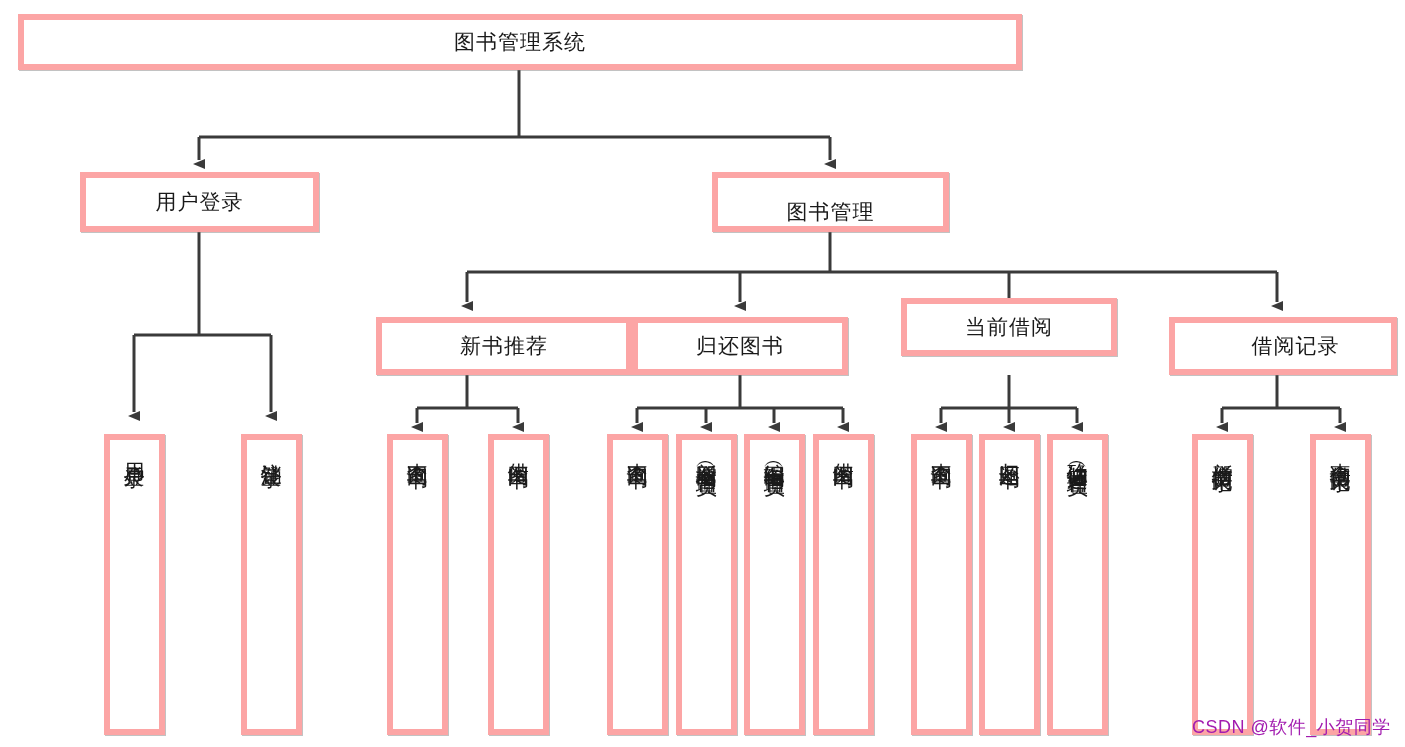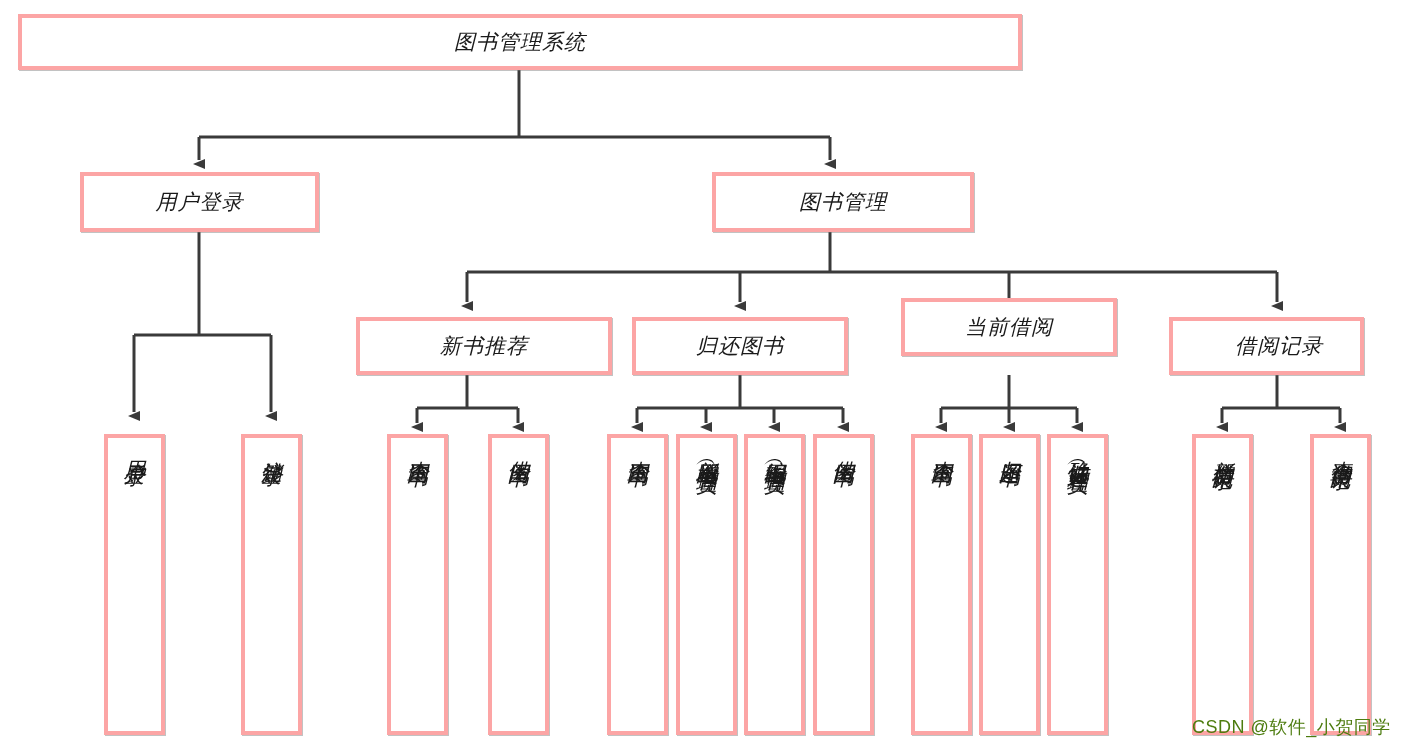--- a/index.html
+++ b/index.html
@@ -22,27 +22,26 @@
     left: 0;
     top: 0;
     width: 1405px;
     height: 747px;
     pointer-events: none;
   }
   .node {
     position: absolute;
     box-sizing: border-box;
     background: #ffffff;
-    border: 4px solid #fca5a5;
+    border: 6px solid #fca5a5;
     box-shadow: 1px 1px 0 rgba(120,120,120,0.45);
     display: flex;
     align-items: center;
     justify-content: center;
     color: #1a1a1a;
-    font-style: italic;
   }
   .node.horiz {
     font-size: 21px;
     letter-spacing: 1px;
   }
   .node.vert {
     align-items: flex-start;
     justify-content: center;
     padding-top: 6px;
   }
@@ -51,21 +50,21 @@
     text-orientation: upright;
     font-size: 21px;
     line-height: 1.12;
     letter-spacing: 2px;
     white-space: nowrap;
     color: #1a1a1a;
   }
   .watermark {
     position: absolute;
     font-size: 18px;
-    color: #4d7c0f;
+    color: #a21caf;
     letter-spacing: 0.5px;
     white-space: nowrap;
   }
 </style>
 </head>
 <body>
 
 <div id="canvas">
 
   <svg class="wires" viewBox="0 0 1405 747" xmlns="http://www.w3.org/2000/svg">
@@ -119,34 +118,34 @@
     </g>
   </svg>
 
   <div class="node horiz" style="left:18px; top:14px; width:1004px; height:56px;">
     <span>图书管理系统</span>
   </div>
 
   <div class="node horiz" style="left:80px; top:172px; width:239px; height:60px;">
     <span>用户登录</span>
   </div>
-  <div class="node horiz" style="left:712px; top:172px; width:262px; height:60px;">
+  <div class="node horiz" style="left:712px; top:172px; width:237px; height:60px;align-items:flex-end;">
     <span>图书管理</span>
   </div>
 
-  <div class="node horiz" style="left:356px; top:317px; width:256px; height:58px;">
+  <div class="node horiz" style="left:376px; top:317px; width:256px; height:58px;">
     <span>新书推荐</span>
   </div>
   <div class="node horiz" style="left:632px; top:317px; width:216px; height:58px;">
     <span>归还图书</span>
   </div>
   <div class="node horiz" style="left:901px; top:298px; width:216px; height:58px;">
     <span>当前借阅</span>
   </div>
-  <div class="node horiz" style="left:1169px; top:317px; width:195px; height:58px;padding-left:25px;">
+  <div class="node horiz" style="left:1169px; top:317px; width:228px; height:58px;padding-left:25px;">
     <span>借阅记录</span>
   </div>
 
   <div class="node vert" style="left:104px; top:434px; width:61px; height:301px;">
     <span class="vtext">用户登录</span>
   </div>
   <div class="node vert" style="left:241px; top:434px; width:61px; height:301px;">
     <span class="vtext">注销登录</span>
   </div>
 

